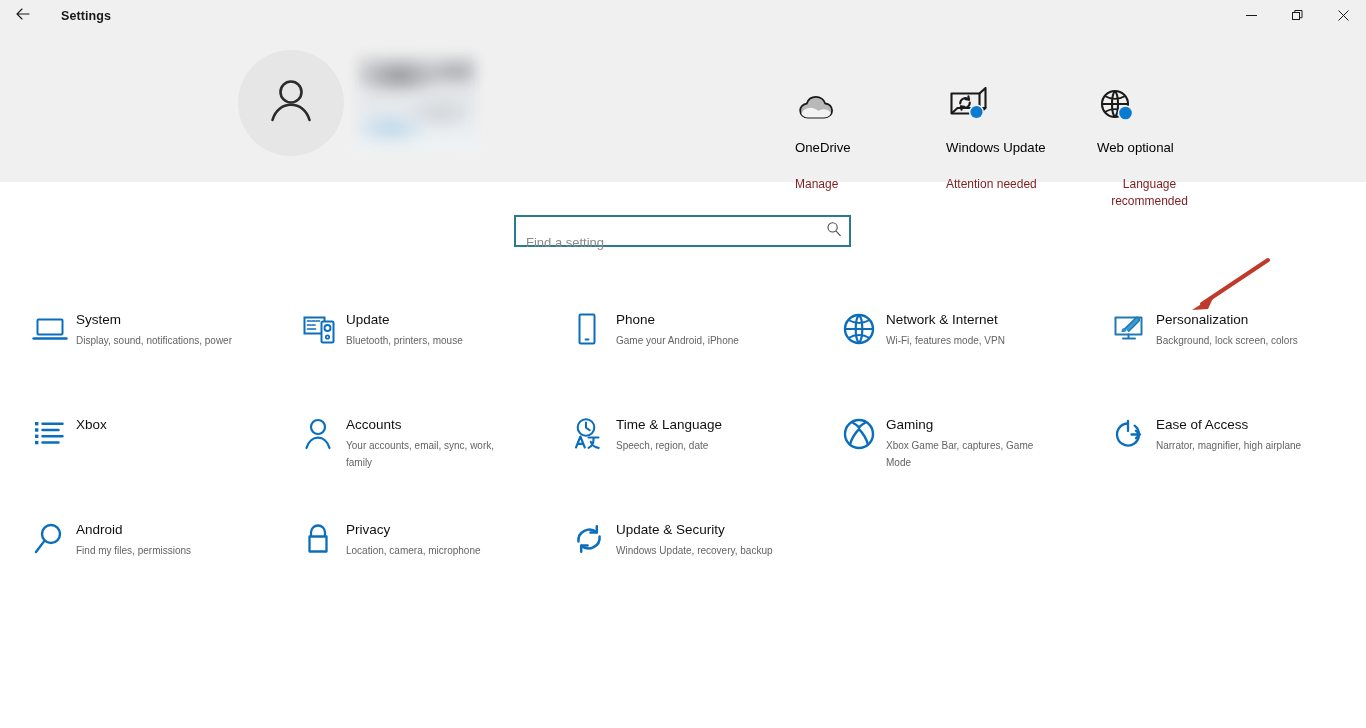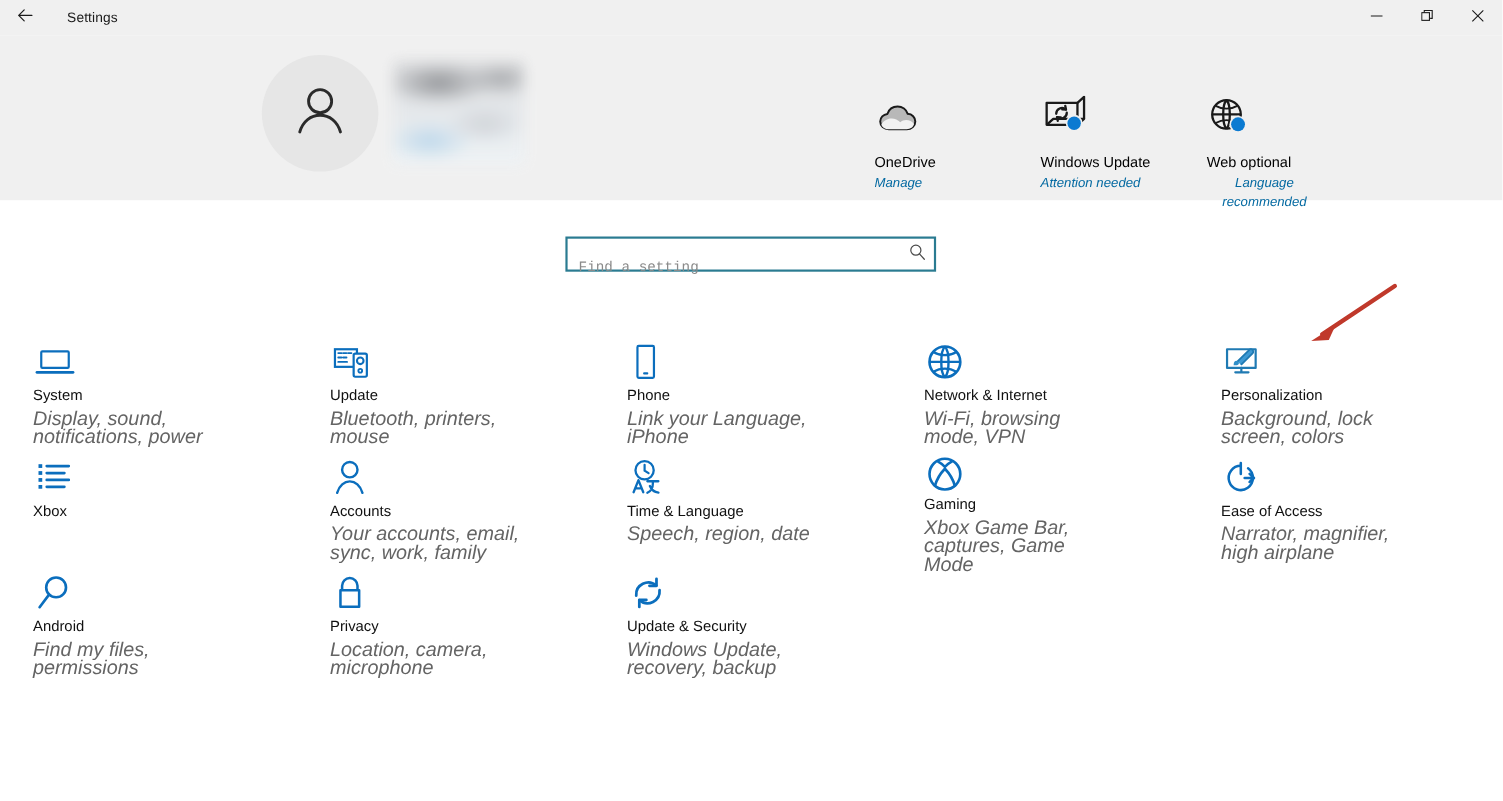--- a/index.html
+++ b/index.html
@@ -30,20 +30,21 @@
     display: flex;
     align-items: center;
     justify-content: center;
     color: #1a1a1a;
   }
   .title-text {
     font-size: 12.5px;
     color: #1a1a1a;
     margin-left: 15px;
     letter-spacing: .1px;
+    font-weight: bold;
   }
   .win-controls {
     position: absolute;
     right: 0;
     top: 0;
     height: 32px;
     display: flex;
   }
   .win-btn {
     width: 46px;
@@ -113,26 +114,25 @@
     align-items: center;
     position: relative;
   }
   .quick-title {
     margin-top: 13px;
     font-size: 13.2px;
     color: #000;
     line-height: 16px;
   }
   .quick-sub {
-    margin-top: 2px;
+    margin-top: 20px;
     font-size: 12px;
-    color: #0369a1;
+    color: #7f1d1d;
     line-height: 17px;
     max-width: 105px;
-    font-style: italic;
   }
 
   
   .search-wrap {
     position: absolute;
     left: 514px;
     top: 215px;
   }
   .search-box {
     width: 337px;
@@ -140,21 +140,21 @@
     border: 2px solid #2a7b91;
     background: #ffffff;
     display: flex;
     align-items: center;
     box-sizing: border-box;
   }
   .search-box input {
     flex: 1;
     border: none;
     outline: none;
-    font-family: Liberation Mono, monospace;
+    font-family: Liberation Sans, sans-serif;
     font-size: 13px;
     color: #a21caf;
     padding: 0 8px 0 10px;
     background: transparent;
     margin-top: 22px;
   }
   .search-box input::placeholder { color: #8a8a8a; }
   .search-icon-btn {
     width: 30px;
     height: 28px;
@@ -171,45 +171,43 @@
     top: 305px;
     width: 1320px;
     display: grid;
     grid-template-columns: repeat(5, 270px);
     grid-auto-rows: 105px;
   }
   .tile {
     display: flex;
     align-items: flex-start;
     padding-top: 4px;
-    flex-direction: column;
   }
   .tile-icon {
     width: 44px;
     min-width: 44px;
     height: 40px;
     display: flex;
     align-items: center;
     justify-content: flex-start;
     color: #0b6ebd;
     padding-left: 2px;
   }
   .tile-text { padding-top: 2px; }
   .tile-title {
     font-size: 13.5px;
     color: #101010;
     line-height: 17px;
   }
   .tile-sub {
     margin-top: 4px;
-    font-size: 18px;
+    font-size: 10px;
     color: #646464;
     line-height: 17px;
     max-width: 175px;
-    font-style: italic;
   }
 
   
   .annotation-arrow {
     position: absolute;
     left: 1180px;
     top: 252px;
     width: 100px;
     height: 68px;
     pointer-events: none;
@@ -361,35 +359,35 @@
 
   <div class="tile">
     <div class="tile-icon">
       <svg width="30" height="34" viewBox="0 0 30 34" fill="none">
         <rect x="7.5" y="2.5" width="15" height="29" rx="1.2" stroke="#0b6ebd" stroke-width="2"></rect>
         <path d="M13.6 27.5h2.8" stroke="#0b6ebd" stroke-width="2" stroke-linecap="round"></path>
       </svg>
     </div>
     <div class="tile-text">
       <div class="tile-title">Phone</div>
-      <div class="tile-sub">Link your Language, iPhone</div>
+      <div class="tile-sub">Game your Android, iPhone</div>
     </div>
   </div>
 
   <div class="tile">
     <div class="tile-icon">
       <svg width="34" height="34" viewBox="0 0 34 34" fill="none">
         <circle cx="17" cy="17" r="14" stroke="#0b6ebd" stroke-width="2.4"></circle>
         <path d="M3 17h28M17 3c4.4 4.4 4.4 23.6 0 28M17 3c-4.4 4.4-4.4 23.6 0 28" stroke="#0b6ebd" stroke-width="2.2" fill="none"></path>
         <path d="M6.5 8c3.1 1.9 6.7 2.9 10.5 2.9S24.4 9.9 27.5 8M6.5 26c3.1-1.9 6.7-2.9 10.5-2.9s7.4 1 10.5 2.9" stroke="#0b6ebd" stroke-width="2" fill="none"></path>
       </svg>
     </div>
     <div class="tile-text">
       <div class="tile-title">Network &amp; Internet</div>
-      <div class="tile-sub">Wi-Fi, browsing mode, VPN</div>
+      <div class="tile-sub">Wi-Fi, features mode, VPN</div>
     </div>
   </div>
 
   <div class="tile">
     <div class="tile-icon">
       <svg width="36" height="32" viewBox="0 0 36 32" fill="none">
         <path d="M3.5 4.5h26v17h-26z" stroke="#1f7ab3" stroke-width="2" stroke-linejoin="round"></path>
         <path d="M11 25.5h12M16.5 21.5v4" stroke="#1f7ab3" stroke-width="2" stroke-linecap="round"></path>
         <path d="M9.5 18.5c0-2.4 1-3.6 2.6-3.6 1.3 0 2.2.9 2.2 2.2 0 1.2-.9 2-2 2h-2.8z" fill="#2f8fc9"></path>
         <path d="M13 15.6L23.5 5.2a2.2 2.2 0 013.2 3.1L16.2 18.8" fill="#3f9ad4" stroke="#1f7ab3" stroke-width="1.6" stroke-linejoin="round"></path>

